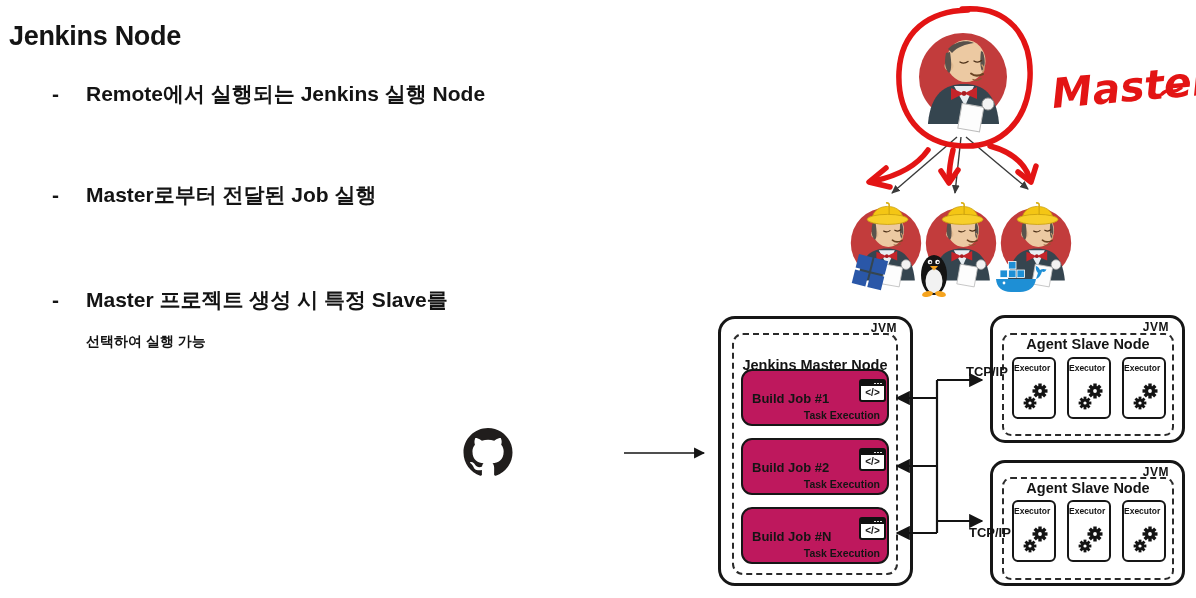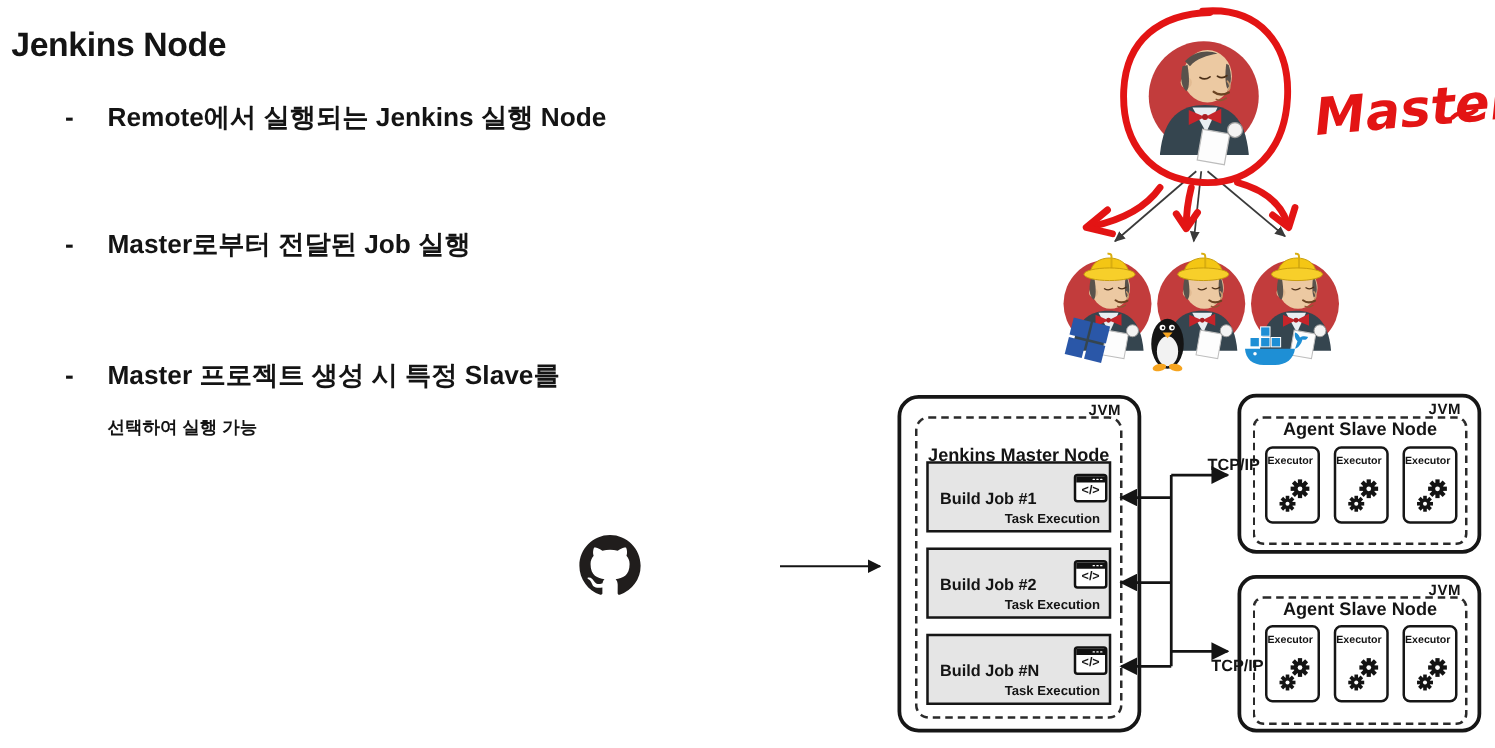--- a/index.html
+++ b/index.html
@@ -11,21 +11,21 @@
   
   .slide-title { position:absolute; left:9px; top:21px; font-size:27px; font-weight:700; letter-spacing:-0.3px; }
   .bullet { position:absolute; left:52px; font-size:21px; font-weight:700; white-space:nowrap; }
   .bullet .dash { display:inline-block; width:34px; font-weight:700; }
   .bullet-cont { position:absolute; left:86px; font-size:14px; font-weight:700; white-space:nowrap; }
   
   .nodebox { position:absolute; border:3px solid #161616; border-radius:17px; background:#fff; }
   .dashbox { position:absolute; border:2px dashed #2a2a2a; border-radius:11px; }
   .jvm { position:absolute; right:13px; top:2px; font-size:12px; font-weight:700; letter-spacing:0.5px; }
   .nodetitle { position:absolute; left:0; right:0; text-align:center; font-size:14.5px; font-weight:700; white-space:nowrap; }
-  .jobbox { position:absolute; width:148px; height:57px; border:2.5px solid #161616; border-radius:0; background:#e5e5e5; }
+  .jobbox { position:absolute; width:148px; height:57px; border:2.5px solid #161616; border-radius:11px; background:#be185d; }
   .joblabel { position:absolute; left:9px; top:20px; font-size:13px; font-weight:700; }
   .jobcaption { position:absolute; right:7px; bottom:3px; font-size:10.5px; font-weight:700;margin-left:31px; }
   .codeicon { position:absolute; left:116px; top:8px; width:27px; height:23px; border:2px solid #111; border-radius:3px; background:#fff; }
   .cibar { height:5px; background:#111; display:flex; align-items:center; justify-content:flex-end; gap:1.5px; padding-right:2px; }
   .cibar i { width:1.7px; height:1.7px; background:#fff; border-radius:50%; display:block; }
   .cibody { font-size:10px; font-weight:700; text-align:center; line-height:13px; letter-spacing:0; }
   .execbox { position:absolute; width:44px; height:62px; border:2px solid #161616; border-radius:6px; background:#fff; }
   .execlabel { position:absolute; left:0; right:0; top:4px; text-align:left; font-size:8.5px; font-weight:700; }
   .execgears { position:absolute; left:5px; top:17px; }
   .tcplabel { position:absolute; font-size:13px; font-weight:700;margin-left:27px; }

